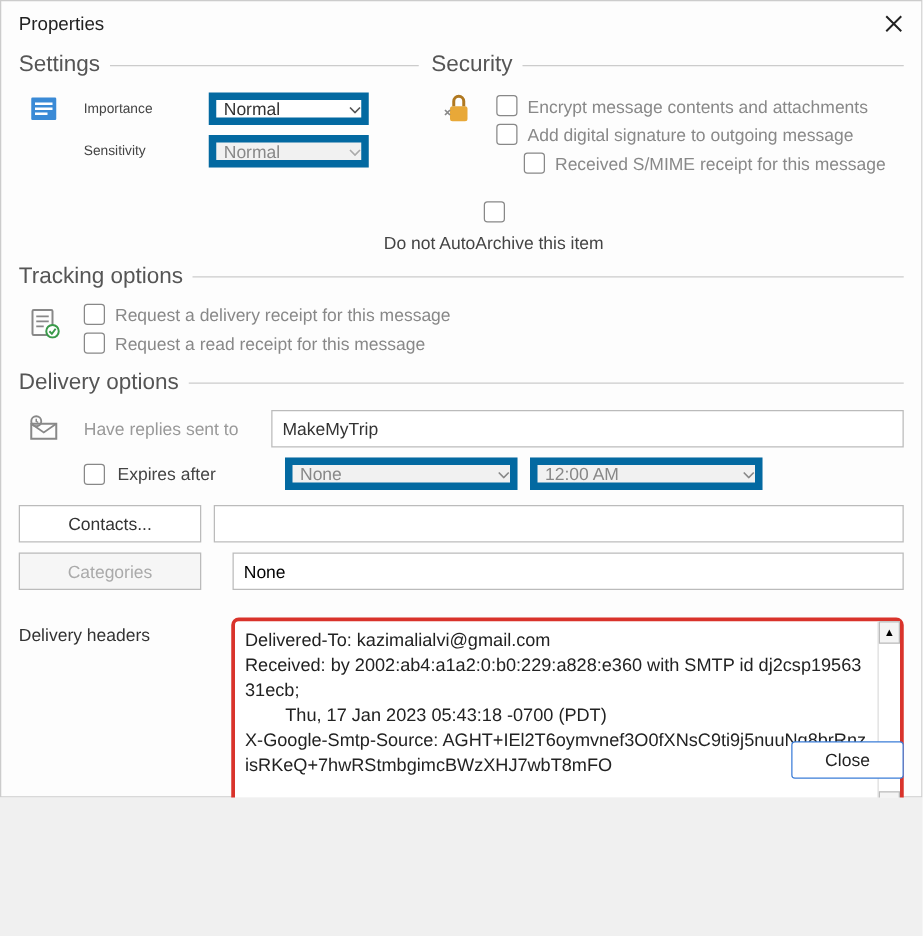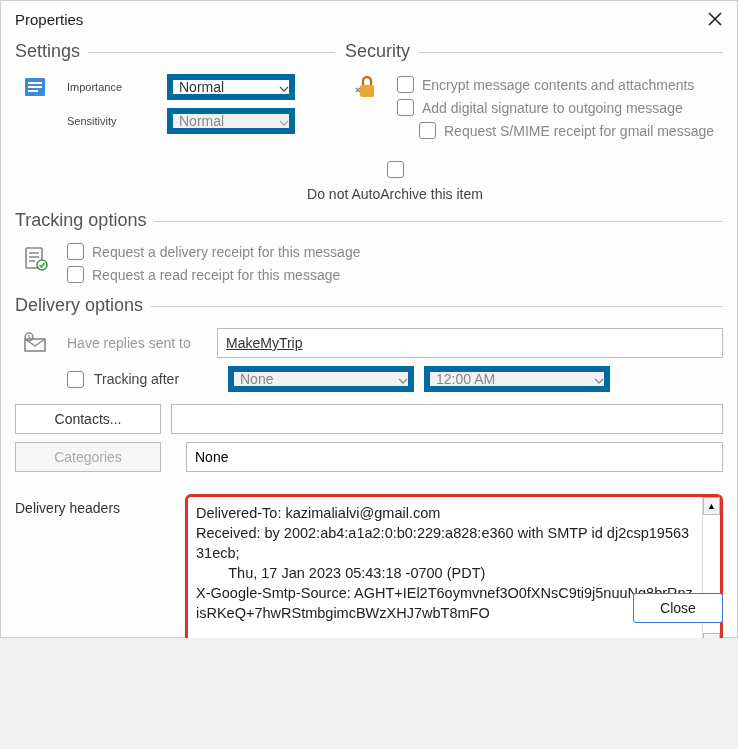--- a/index.html
+++ b/index.html
@@ -40,21 +40,21 @@
   .chk-lbl-disabled { color:#888; }
   .archive-chk-row { display:flex; align-items:center; gap:8px; margin:16px 0 8px 52px;flex-direction:column; }
   .sec-row { display:flex; align-items:flex-start; gap:10px; }
   .sec-checks { flex:1; margin-top:2px; }
   .full-group { margin-top:6px; }
   .tracking-checks { margin-left:52px; }
   .deliv-row { display:flex; align-items:center; gap:10px; margin-bottom:8px; }
   .deliv-lbl { font-size:14px; color:#999; width:140px; }
   .text-input {
     height:30px; border:1px solid #bbb; background:#fff; font-size:14px;
-    padding:2px 8px; color:#333; flex:1;text-decoration:underline;
+    padding:2px 8px; color:#333; flex:1;
   }
   .expire-row { display:flex; align-items:center; gap:10px; margin-left:52px; }
   .btn-row { display:flex; align-items:center; gap:10px; margin-top:12px; }
   .small-btn {
     width:146px; height:30px; border:1px solid #bbb; background:#fff;
     font-size:14px; color:#333; display:flex; align-items:center; justify-content:center;
     cursor:pointer;
   }
   .small-btn.disabled { color:#aaa; background:#f6f6f6; cursor:default; }
   .wide-input { flex:1; height:30px; border:1px solid #bbb; background:#fff; padding:2px 8px; font-size:14px; }
@@ -146,21 +146,21 @@
             <div class="checkbox-row">
               <div class="chk"></div>
               <span class="chk-lbl chk-lbl-disabled">Encrypt message contents and attachments</span>
             </div>
             <div class="checkbox-row">
               <div class="chk"></div>
               <span class="chk-lbl chk-lbl-disabled">Add digital signature to outgoing message</span>
             </div>
             <div class="checkbox-row indent">
               <div class="chk"></div>
-              <span class="chk-lbl chk-lbl-disabled">Request S/MIME receipt for gmail message</span>
+              <span class="chk-lbl chk-lbl-disabled">Received S/MIME receipt for this message</span>
             </div>
           </div>
         </div>
       </div>
     </div>
 
     <div class="archive-chk-row">
       <div class="chk"></div>
       <span class="chk-lbl">Do not AutoArchive this item</span>
     </div>
@@ -204,21 +204,21 @@
               <path d="M4 8 l10 7 l10 -7" stroke="#888" stroke-width="1.4" fill="none"></path>
               <circle cx="8" cy="6" r="4" fill="none" stroke="#888" stroke-width="1.5"></circle>
               <path d="M8 4 v2 l1.5 1" stroke="#888" stroke-width="1.2" fill="none"></path>
             </svg>
         </div>
         <span class="deliv-lbl">Have replies sent to</span>
         <input class="text-input" value="MakeMyTrip" style="">
       </div>
       <div class="expire-row">
         <div class="chk"></div>
-        <span class="chk-lbl" style="width:100px">Tracking after</span>
+        <span class="chk-lbl" style="width:100px">Expires after</span>
         <div class="combo-wrap" style="margin-left:24px;">
           <input class="combo combo-disabled" style="width: 186px;" readonly="" value="None">
           <span class="caret"><svg class="caret-svg" viewBox="0 0 10 6">
                 <path d="M1 1 L5 5 L9 1" stroke="#888" stroke-width="1.3" fill="none"></path>
               </svg></span>
         </div>
         <div class="combo-wrap">
           <input class="combo combo-disabled" style="width: 186px;" readonly="" value="12:00 AM">
           <span class="caret"><svg class="caret-svg" viewBox="0 0 10 6">
                 <path d="M1 1 L5 5 L9 1" stroke="#888" stroke-width="1.3" fill="none"></path>

